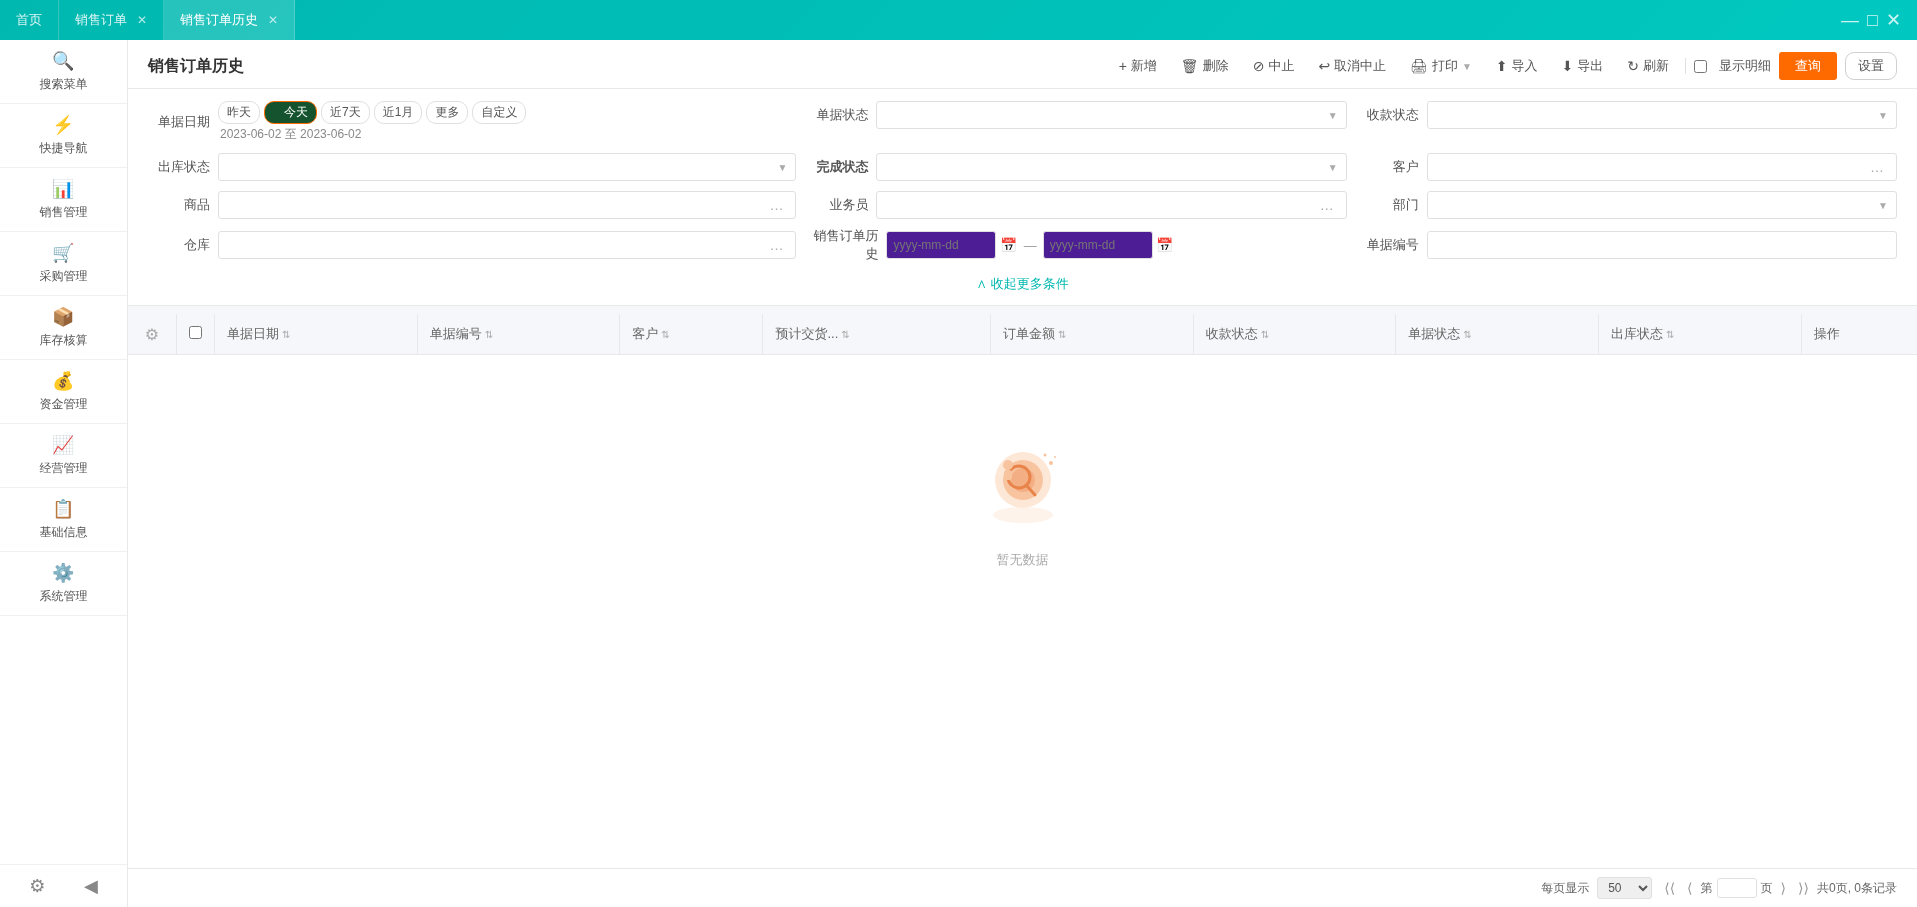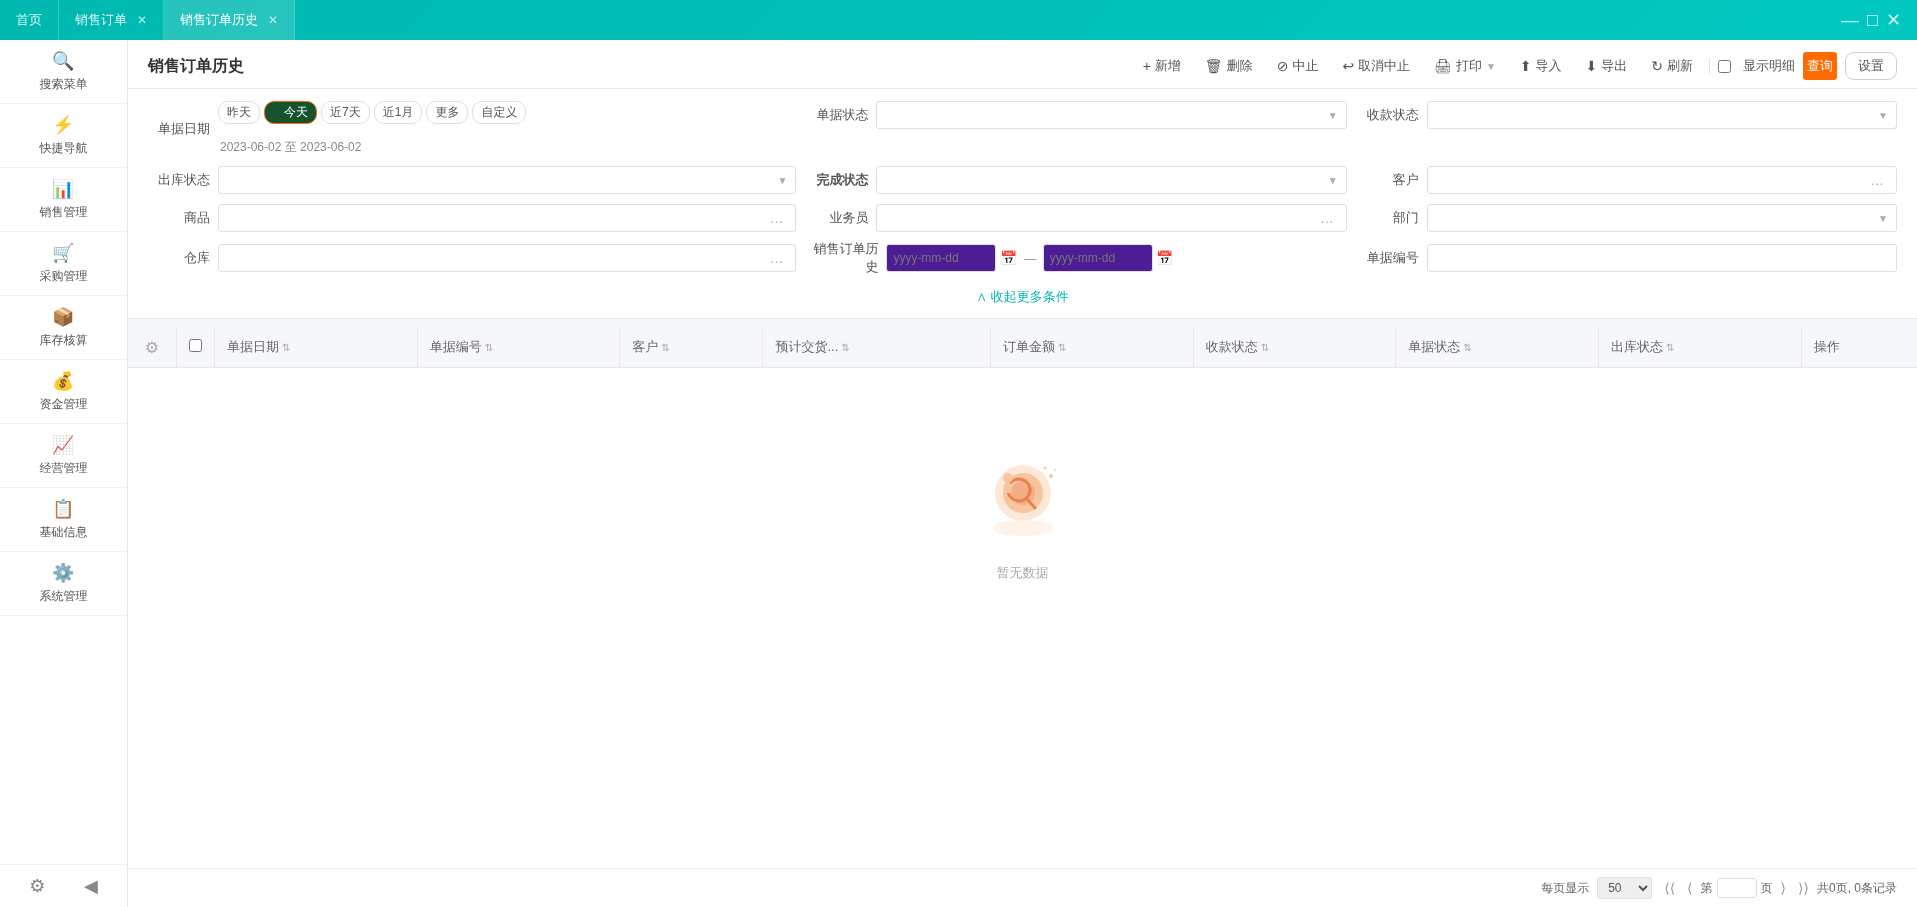--- a/index.html
+++ b/index.html
@@ -128,21 +128,21 @@
       border: none;
       background: none;
       white-space: nowrap;
     }
     .toolbar-btn .btn-icon { font-size: 14px; }
     .toolbar-divider { width: 1px; height: 16px; background: #e0e0e0; }
     .btn-query {
       background: #ff6a00;
       color: #fff;
       border: none;
-      padding: 5px 4px;
+      padding: 5px 16px;
       border-radius: 3px;
       cursor: pointer;
       font-size: 13px;
     }
     .btn-settings {
       border: 1px solid #d0d0d0;
       background: #fff;
       color: #555;
       padding: 4px 12px;
       border-radius: 9px;
@@ -433,21 +433,21 @@
         <button class="btn-query">查询</button>
         <button class="btn-settings">设置</button>
       </div>
     </div>
 
     <div class="filter-section">
 
       <div style="display:flex; align-items:flex-start; gap:10px; margin-bottom:10px;">
         <div style="display:flex; align-items:center; flex: 1.2;">
           <span class="filter-label">单据日期</span>
-          <div style="display:flex; flex-direction:column; gap:15px; flex:1;">
+          <div style="display:flex; flex-direction:column; gap:2px; flex:1;">
             <div class="date-btns">
               <button class="date-btn">昨天</button>
               <button class="date-btn active">今天</button>
               <button class="date-btn">近7天</button>
               <button class="date-btn">近1月</button>
               <button class="date-btn">更多</button>
               <button class="date-btn">自定义</button>
             </div>
             <span style="font-size:12px; color:#888; padding-left:2px;">2023-06-02 至 2023-06-02</span>
           </div>

